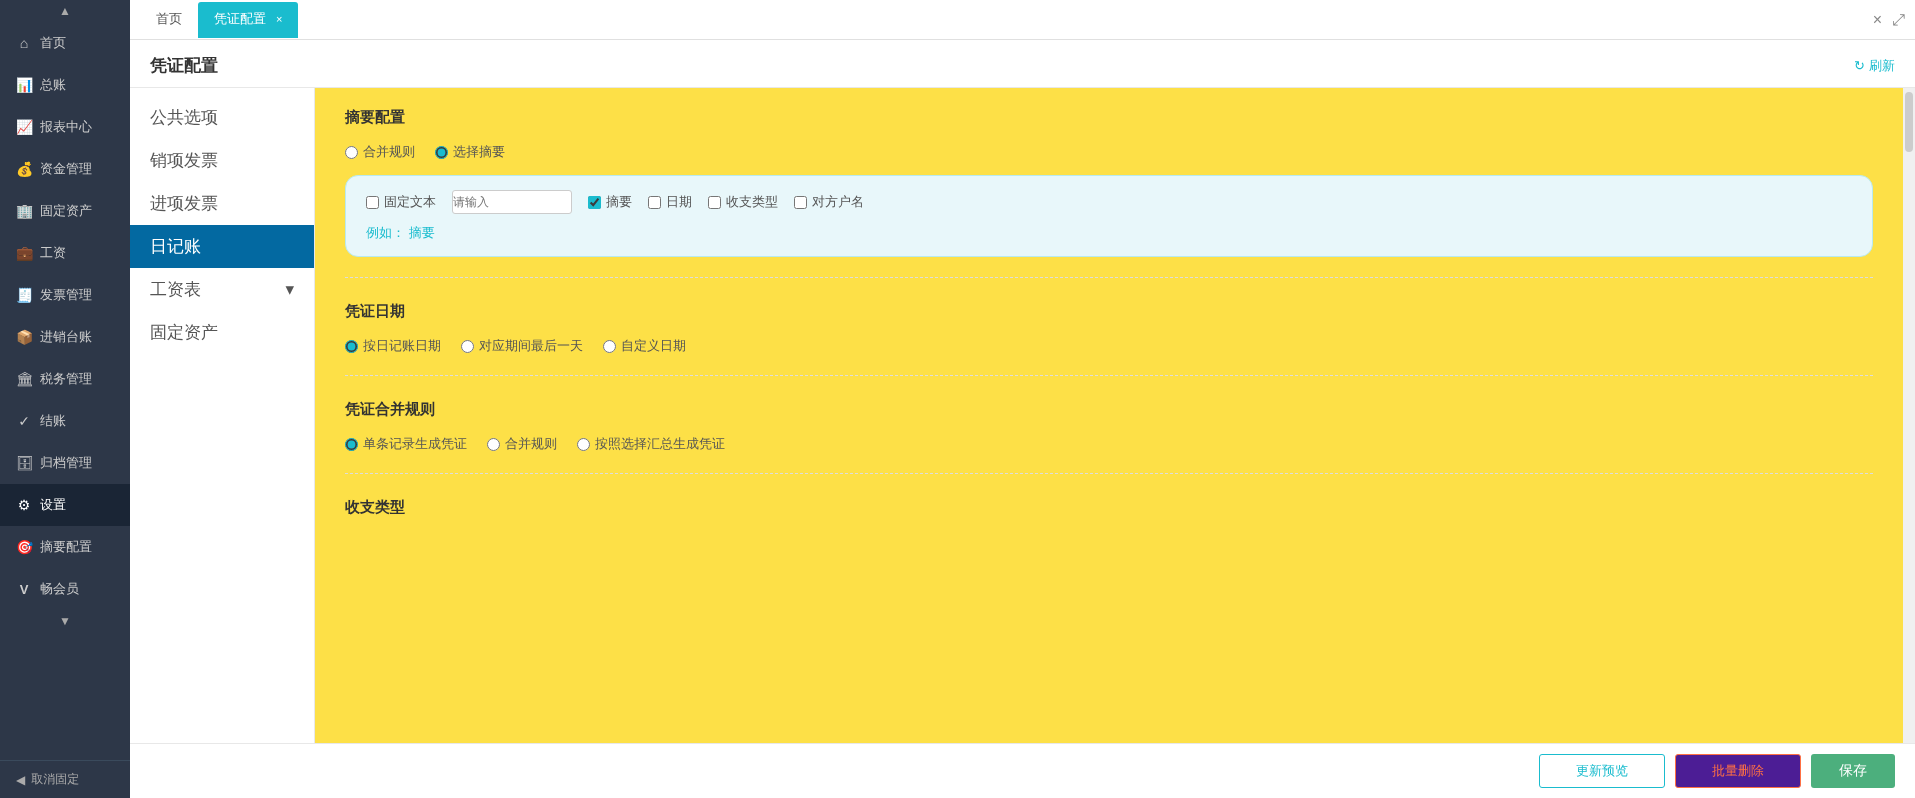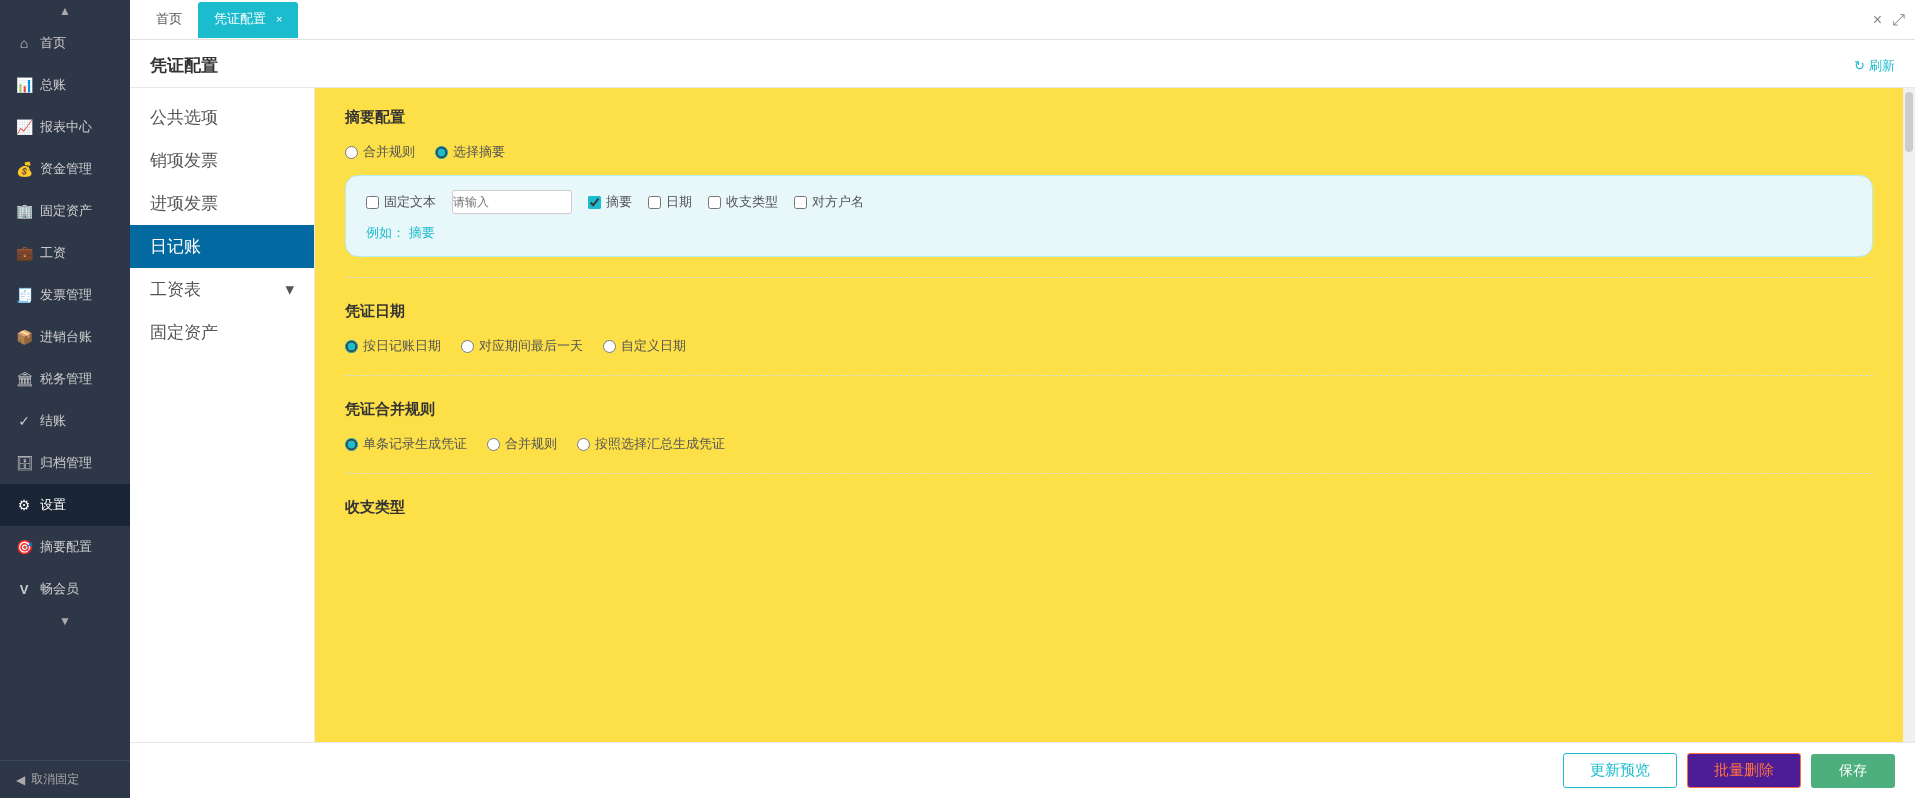--- a/index.html
+++ b/index.html
@@ -241,25 +241,25 @@
       display: flex;
       align-items: center;
       justify-content: flex-end;
       gap: 10px;
       padding: 10px 20px;
       background: #fff;
       border-top: 1px solid #e8e8e8;
       flex-shrink: 0;
     }
     .btn {
-      padding: 7px 26px;
+      padding: 7px 36px;
       border-radius: 3px;
       border: none;
       cursor: pointer;
-      font-size: 15px;
+      font-size: 13px;
       font-family: inherit;
     }
     .btn-outline-primary {
       background: #fff;
       border: 1px solid #1abcce;
       color: #1abcce;
     }
     .btn-outline-danger {
       background: #4c1d95;
       border: 1px solid #ff7043;

